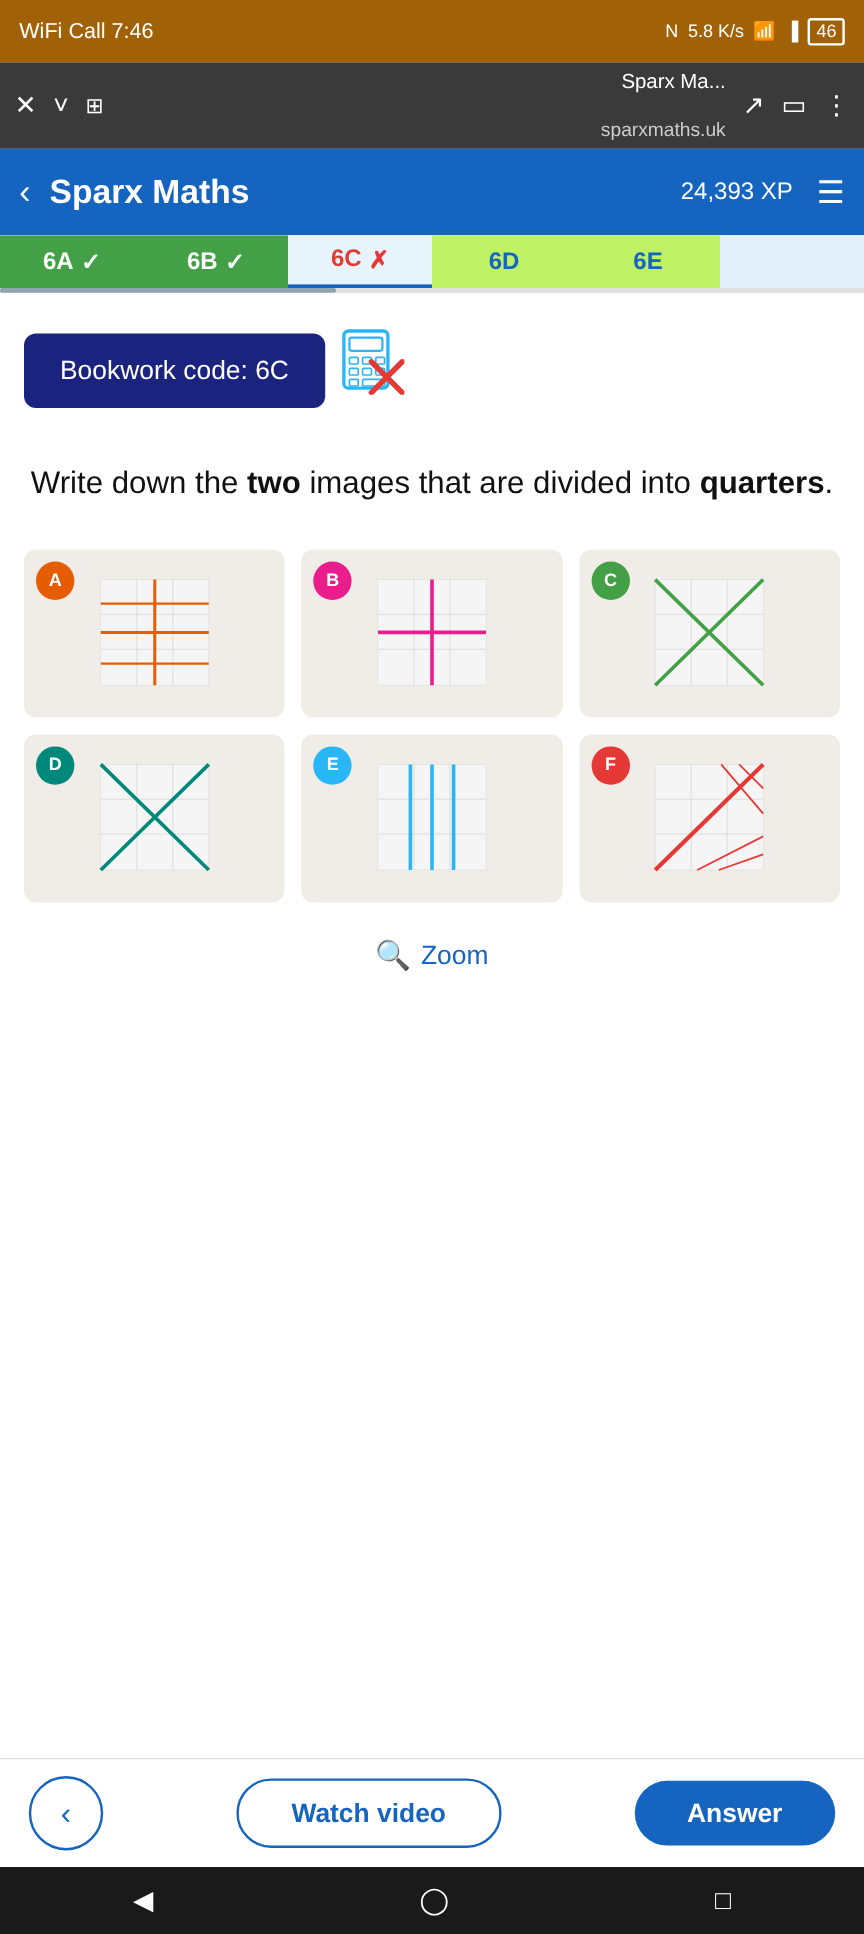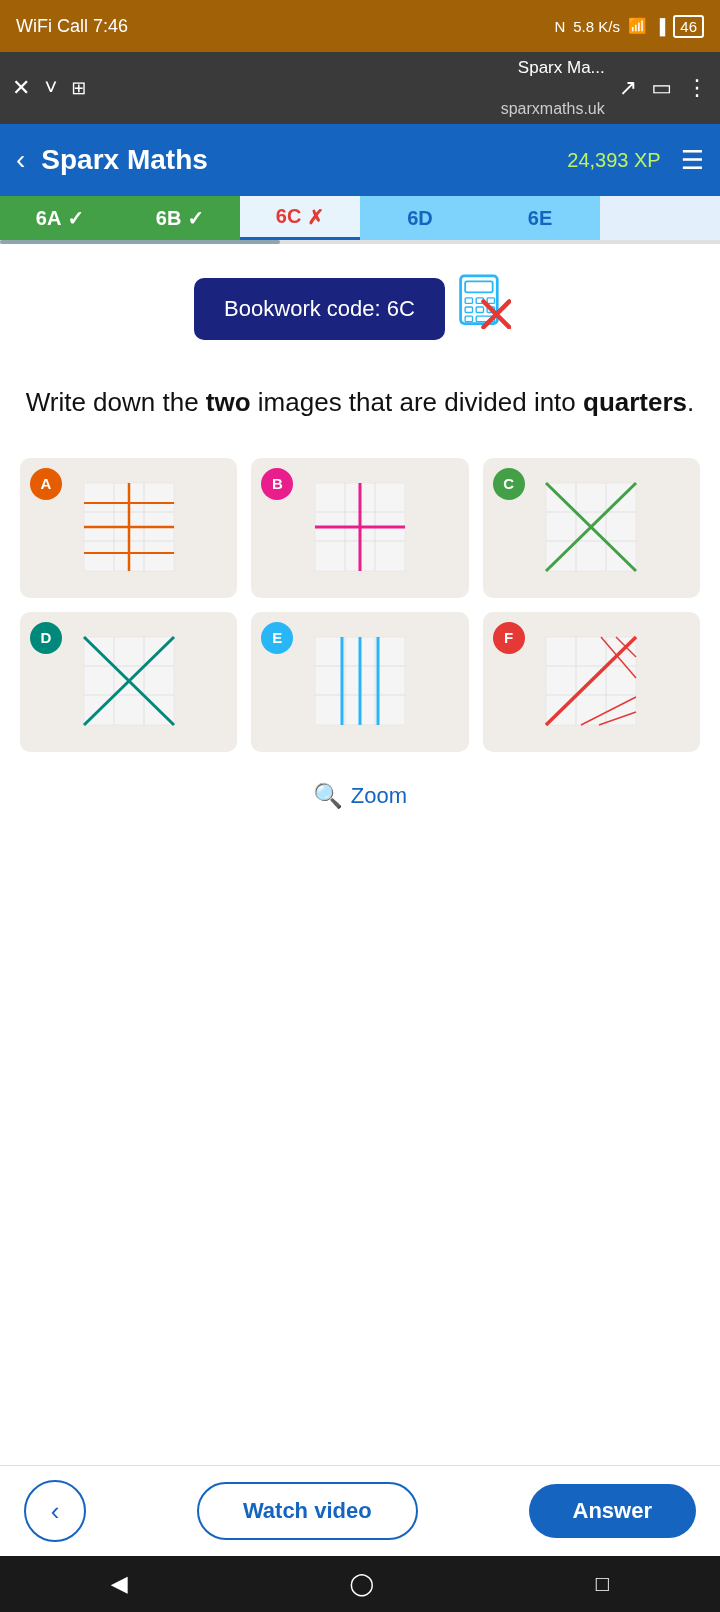--- a/index.html
+++ b/index.html
@@ -70,21 +70,21 @@
       margin-right: 16px;
       cursor: pointer;
     }
     .app-header .app-title {
       color: #fff;
       font-size: 28px;
       font-weight: 700;
       flex: 1;
     }
     .app-header .xp-label {
-      color: #bef264;
+      color: #ffffff;
       font-size: 20px;
       margin-right: 20px;
     }
     .app-header .menu-icon {
       color: #fff;
       font-size: 26px;
       cursor: pointer;
     }
 
     
@@ -108,21 +108,21 @@
     .tab-item.completed {
       background: #43a047;
       color: #fff;
     }
     .tab-item.active {
       background: #e8f4fb;
       color: #e53935;
       border-bottom: 3px solid #1565c0;
     }
     .tab-item.inactive {
-      background: #7dd3fc;
+      background: #bef264;
       color: #1565c0;
     }
     .tab-check { margin-left: 6px; }
 
     
     .scroll-indicator {
       height: 4px;
       background: #e0e0e0;
       position: relative;
     }
@@ -137,21 +137,20 @@
     .main-content {
       padding: 30px 20px 20px;
     }
 
     
     .bookwork-row {
       display: flex;
       align-items: center;
       gap: 11px;
       margin-bottom: 40px;
-      justify-content: center;
     }
     .bookwork-badge {
       background: #1a237e;
       color: #fff;
       border-radius: 10px;
       padding: 18px 30px;
       font-size: 22px;
       font-weight: 500;
     }
     .calculator-icon {

